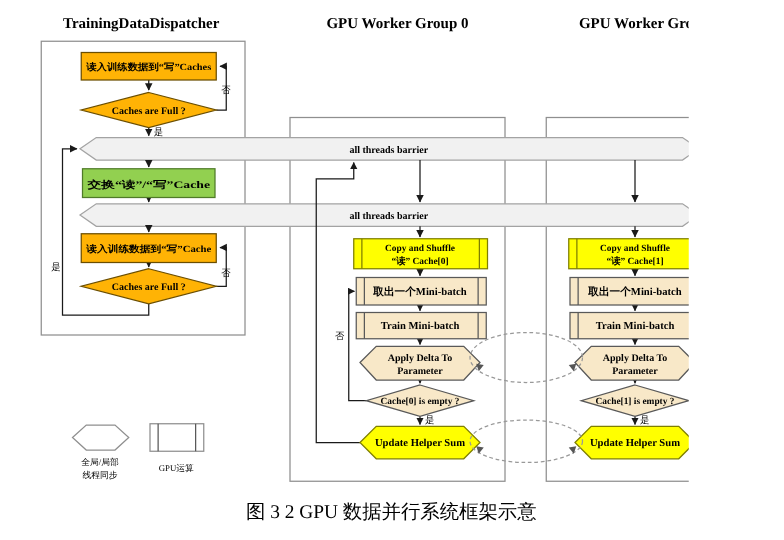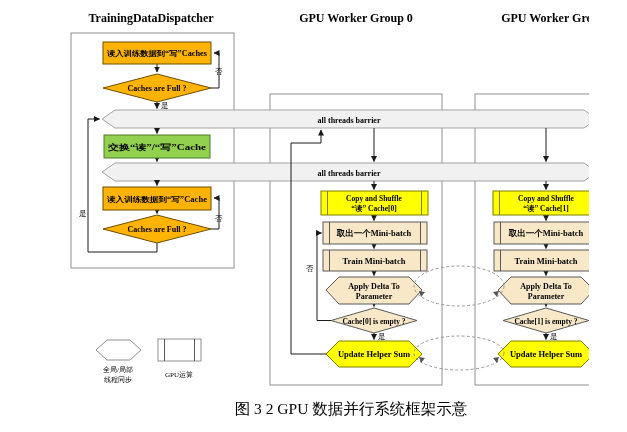--- a/index.html
+++ b/index.html
@@ -1,18 +1,18 @@
 <!DOCTYPE html>
 <html style="--c-orange: #FFB305; --c-green: #92D050; --c-yellow: #FFFF00; --c-tan: #F8E8C8; --c-barrier: #F1F1F1; --c-line: #1a1a1a;"><head>
 <meta charset="utf-8">
 <style>
   html,body { margin:0; padding:0; background:#ffffff; }
   .page {
     position:relative; width:551px; height:432px; background:#ffffff;
-    font-family:"Liberation Serif", serif; overflow:hidden;padding-left:38px;
+    font-family:"Liberation Serif", serif; overflow:hidden;
   }
   :root{
     --c-orange:#FFB305; --c-green:#92D050; --c-yellow:#FFFF00;
     --c-tan:#F8E8C8; --c-barrier:#F1F1F1; --c-line:#1a1a1a;
   }
   svg text { font-family:"Liberation Serif", serif; fill:#000; }
   .t-title { font-size:12px; font-weight:bold; }
   .t-box { font-size:7.5px; font-weight:bold; }
   .t-box8 { font-size:8px; font-weight:bold; }
   .t-box85 { font-size:8.5px; font-weight:bold; }

